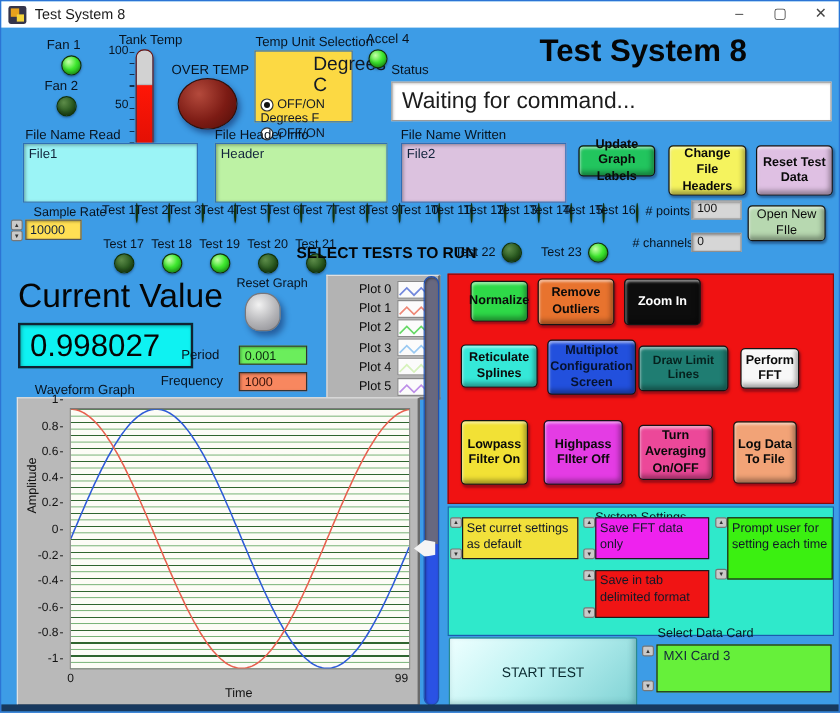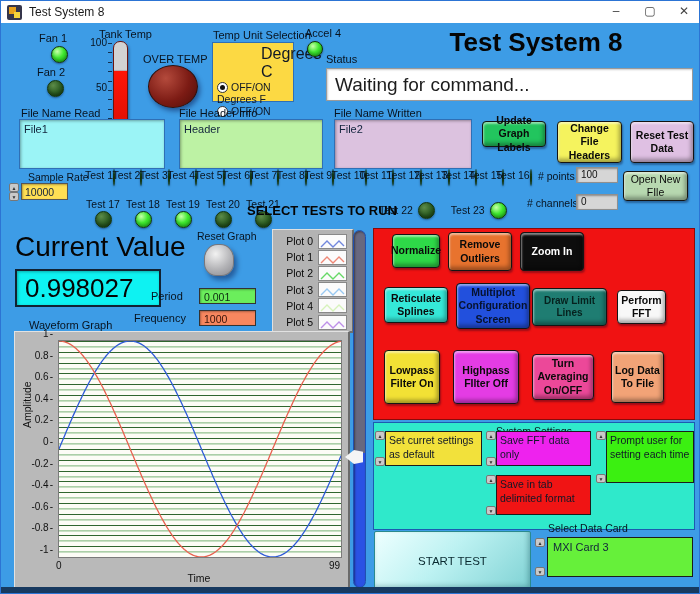--- a/index.html
+++ b/index.html
@@ -231,21 +231,21 @@
   <div class="abs" style="left: 14px; top: 268px; width: 146px; height: 38px; border: 2px solid rgb(17, 34, 51); box-shadow: rgba(0, 0, 0, 0.3) 1px 1px 3px inset; font-size: 26px; color: rgb(5, 5, 5); line-height: 34px; padding-left: 8px; box-sizing: border-box; background-color: rgb(14, 242, 242);">0.998027</div>
 
   <div class="abs lbl" style="left:196px;top:229px;font-size:10.5px;">Reset Graph</div>
   <div class="abs" style="left:203px;top:243px;width:28px;height:30px;border-radius:45% 45% 40% 40%;background:radial-gradient(circle at 38% 30%, #f2f2f2, #b5b5b8 55%, #8a8a90);box-shadow:3px 4px 5px rgba(0,0,50,.4);border:1px solid #77777c;"></div>
 
   <div class="abs lbl" style="left:150px;top:289px;width:44px;text-align:left;">Period</div>
   <div class="abs" style="left: 198px; top: 287px; width: 57px; height: 16px; border: 1px solid rgb(51, 51, 51); box-shadow: rgba(0, 0, 0, 0.3) 1px 1px 2px inset; font-size: 10.5px; color: rgb(12, 42, 16); padding: 2px 0px 0px 4px; box-sizing: border-box; background-color: rgb(107, 238, 92);">0.001</div>
   <div class="abs lbl" style="left:133px;top:311px;">Frequency</div>
   <div class="abs" style="left: 198px; top: 309px; width: 57px; height: 16px; border: 1px solid rgb(51, 51, 51); box-shadow: rgba(0, 0, 0, 0.3) 1px 1px 2px inset; font-size: 10.5px; color: rgb(58, 20, 10); padding: 2px 0px 0px 4px; box-sizing: border-box; background-color: rgb(248, 135, 95);">1000</div>
 
-  <div class="abs" id="legend" style="left:271px;top:228px;width:82px;height:104px;text-align:center;">
+  <div class="abs" id="legend" style="left:271px;top:228px;width:95px;height:104px;">
       <div class="lrow">
         <span class="ll">Plot 0</span>
         <span class="sw"><svg width="25" height="11">
             <polyline points="1,9 7,3 13,9 19,3 24,8" fill="none" stroke="#7187dd" stroke-width="1.4"></polyline>
           </svg></span>
       </div>
       <div class="lrow">
         <span class="ll">Plot 1</span>
         <span class="sw"><svg width="25" height="11">
             <polyline points="1,9 7,3 13,9 19,3 24,8" fill="none" stroke="#ee8877" stroke-width="1.4"></polyline>

